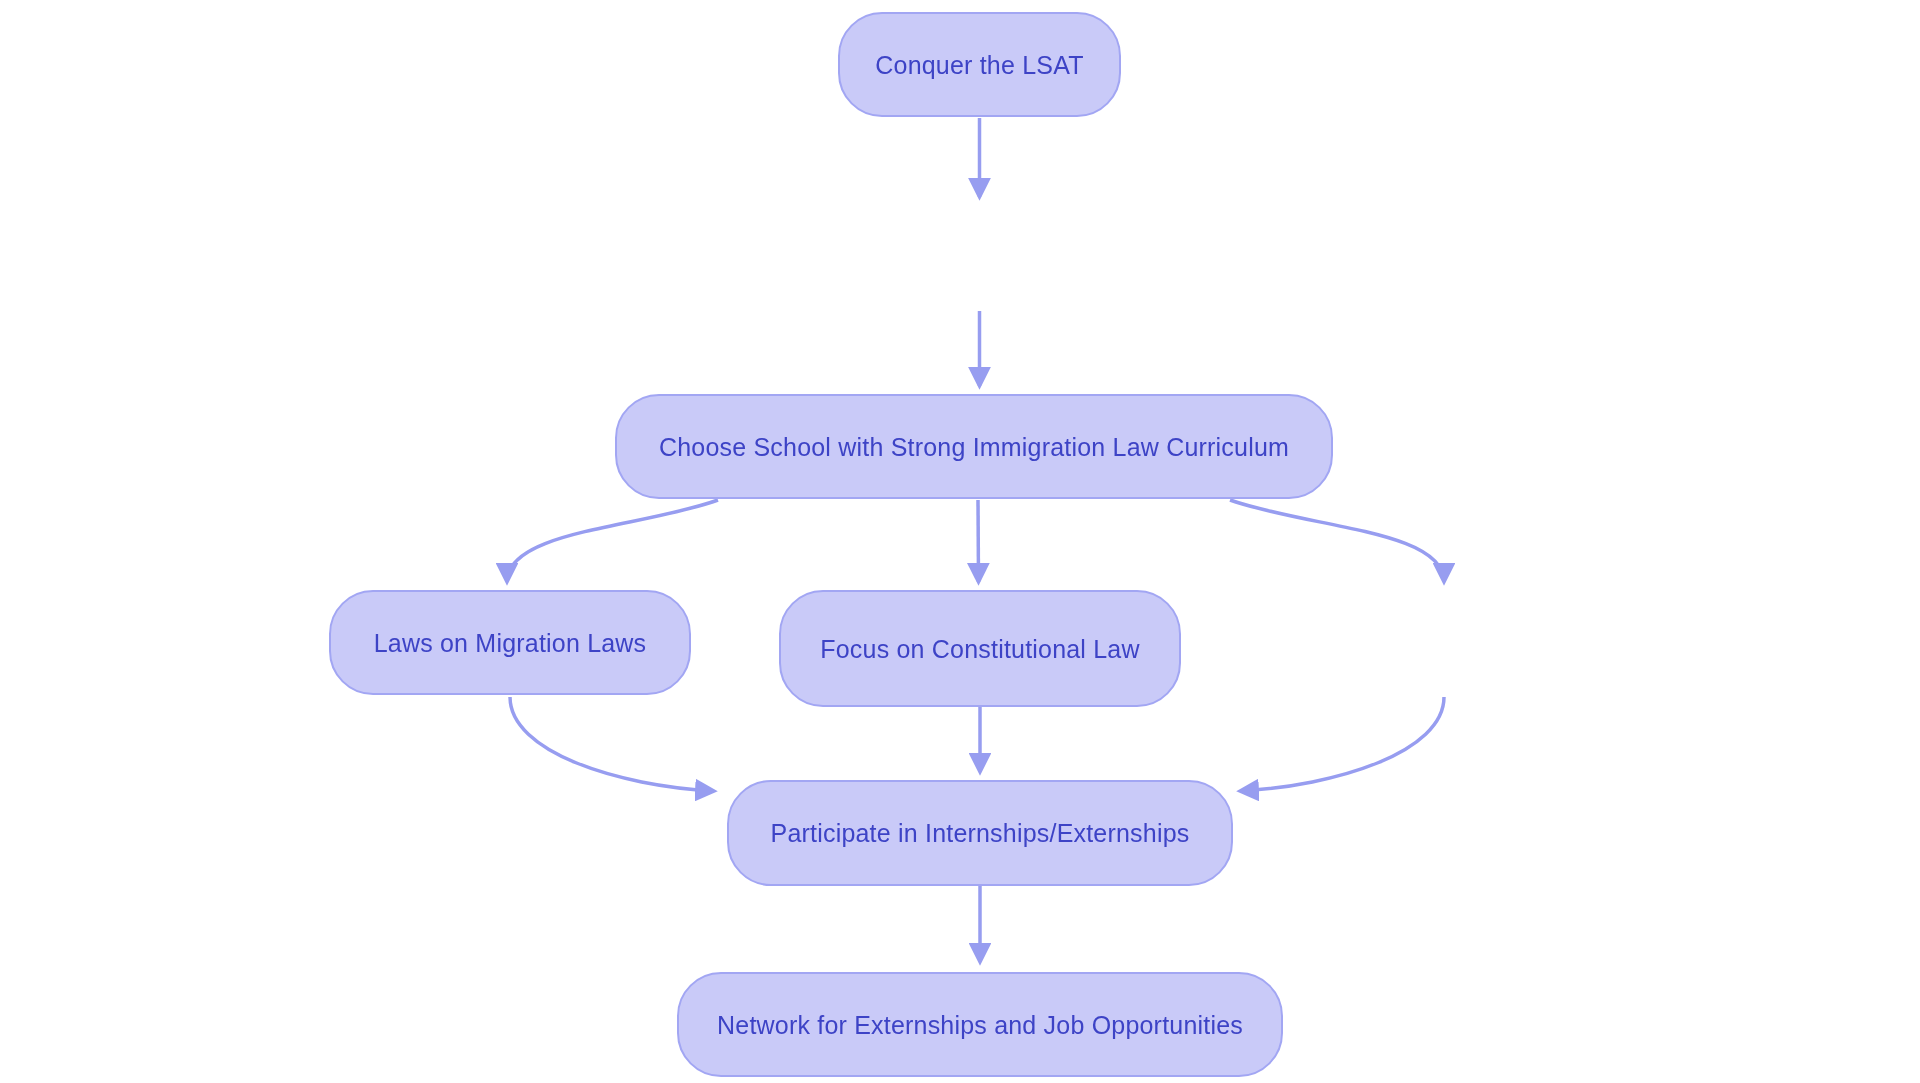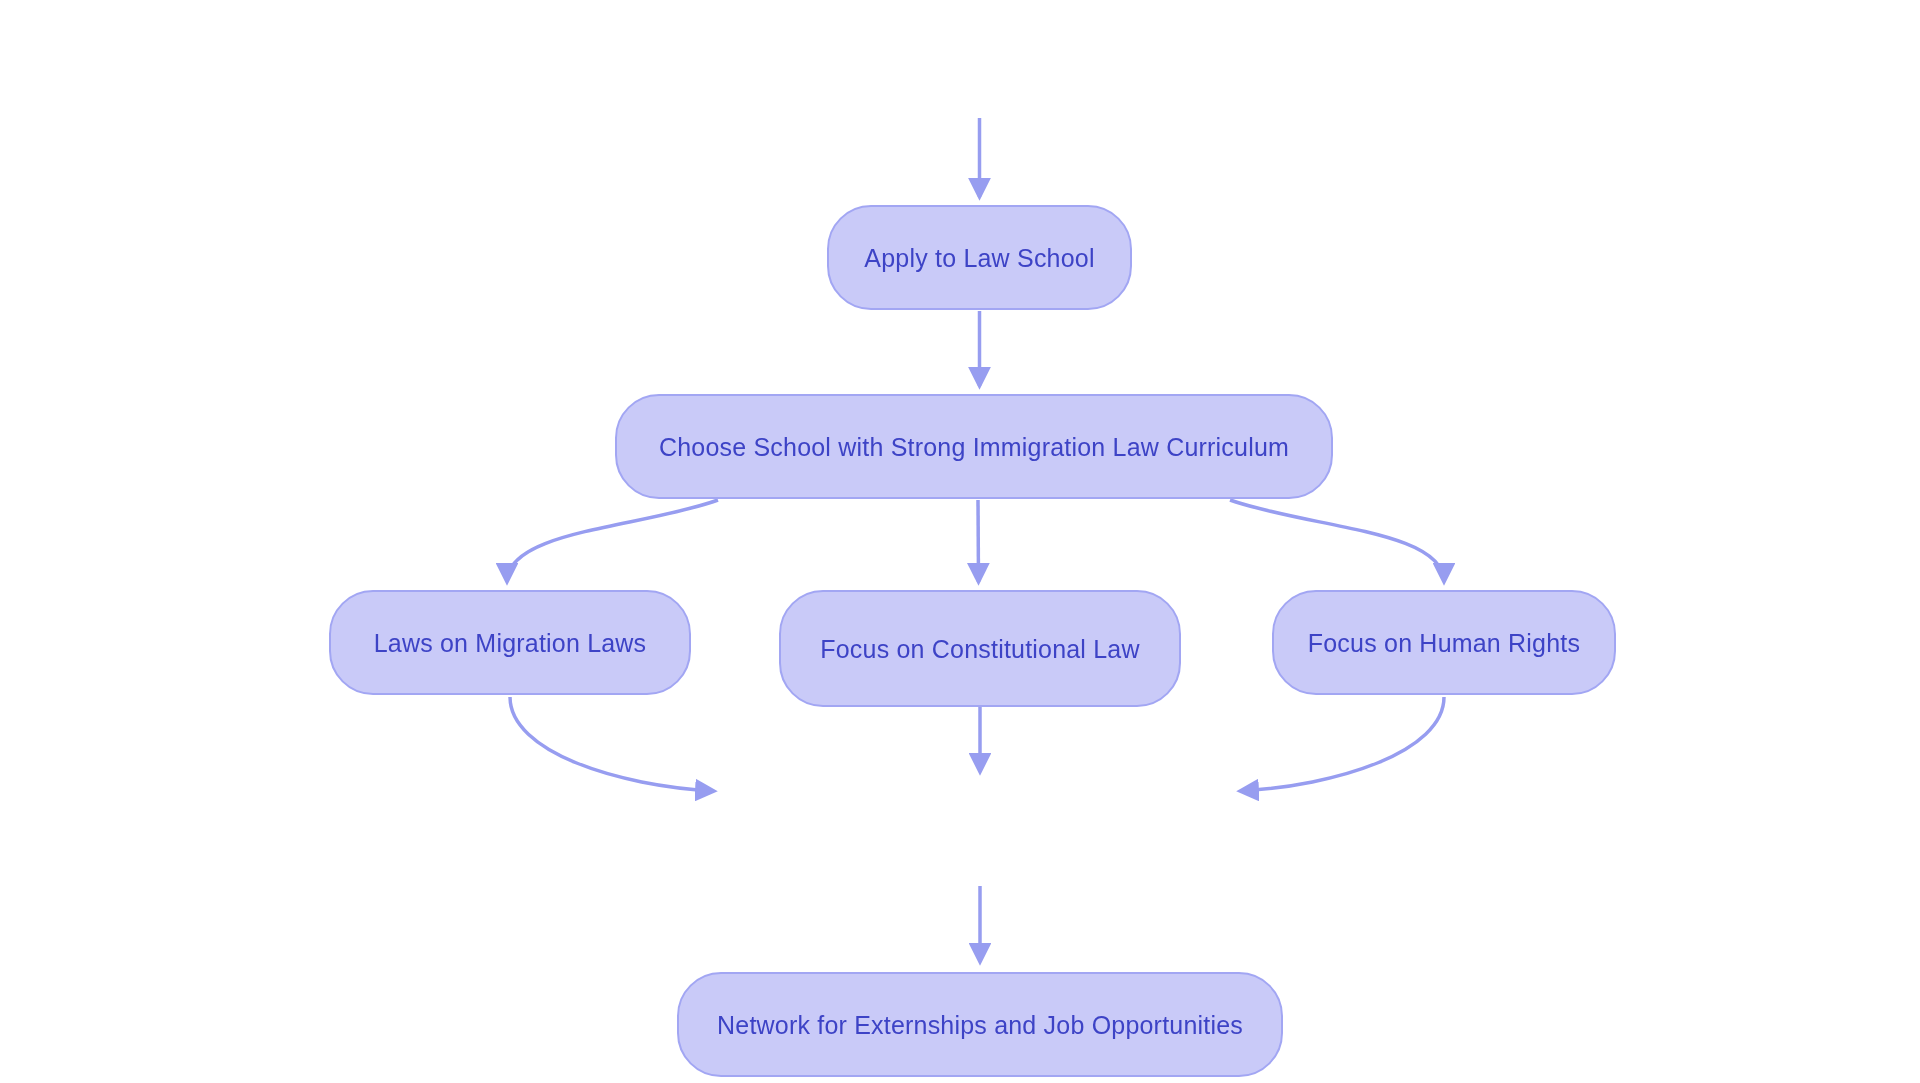--- a/index.html
+++ b/index.html
@@ -65,39 +65,39 @@
     <path class="edge" marker-end="url(#arrow)" d="M 979.5 311 L 979.5 386"></path>
     <path class="edge" marker-end="url(#arrow)" d="M 718 500 C 640 528, 507 530, 507 582"></path>
     <path class="edge" marker-end="url(#arrow)" d="M 978 500 L 978.5 582"></path>
     <path class="edge" marker-end="url(#arrow)" d="M 1230 500 C 1310 528, 1444 530, 1444 582"></path>
     <path class="edge" marker-end="url(#arrow)" d="M 510 697 C 510 752, 618 786, 714 791"></path>
     <path class="edge" marker-end="url(#arrow)" d="M 980 697 L 980 772"></path>
     <path class="edge" marker-end="url(#arrow)" d="M 1444 697 C 1444 752, 1336 786, 1240 791"></path>
     <path class="edge" marker-end="url(#arrow)" d="M 980 886 L 980 962"></path>
   </svg>
 
+  <div class="node" id="n-conquer">
+    <span class="node-label">Conquer the LSAT</span>
+  </div>
 
-  <div class="node" id="n-apply">
-    <span class="node-label">Apply to Law School</span>
-  </div>
 
   <div class="node" id="n-choose">
     <span class="node-label">Choose School with Strong Immigration Law Curriculum</span>
   </div>
 
   <div class="node" id="n-migration">
     <span class="node-label">Laws on Migration Laws</span>
   </div>
 
   <div class="node" id="n-constitutional">
     <span class="node-label">Focus on Constitutional Law</span>
   </div>
 
-  <div class="node" id="n-human-rights">
-    <span class="node-label">Focus on Human Rights</span>
+
+  <div class="node" id="n-participate">
+    <span class="node-label">Participate in Internships/Externships</span>
   </div>
-
 
   <div class="node" id="n-network">
     <span class="node-label">Network for Externships and Job Opportunities</span>
   </div>
 
 </div>
 
 </body></html>

